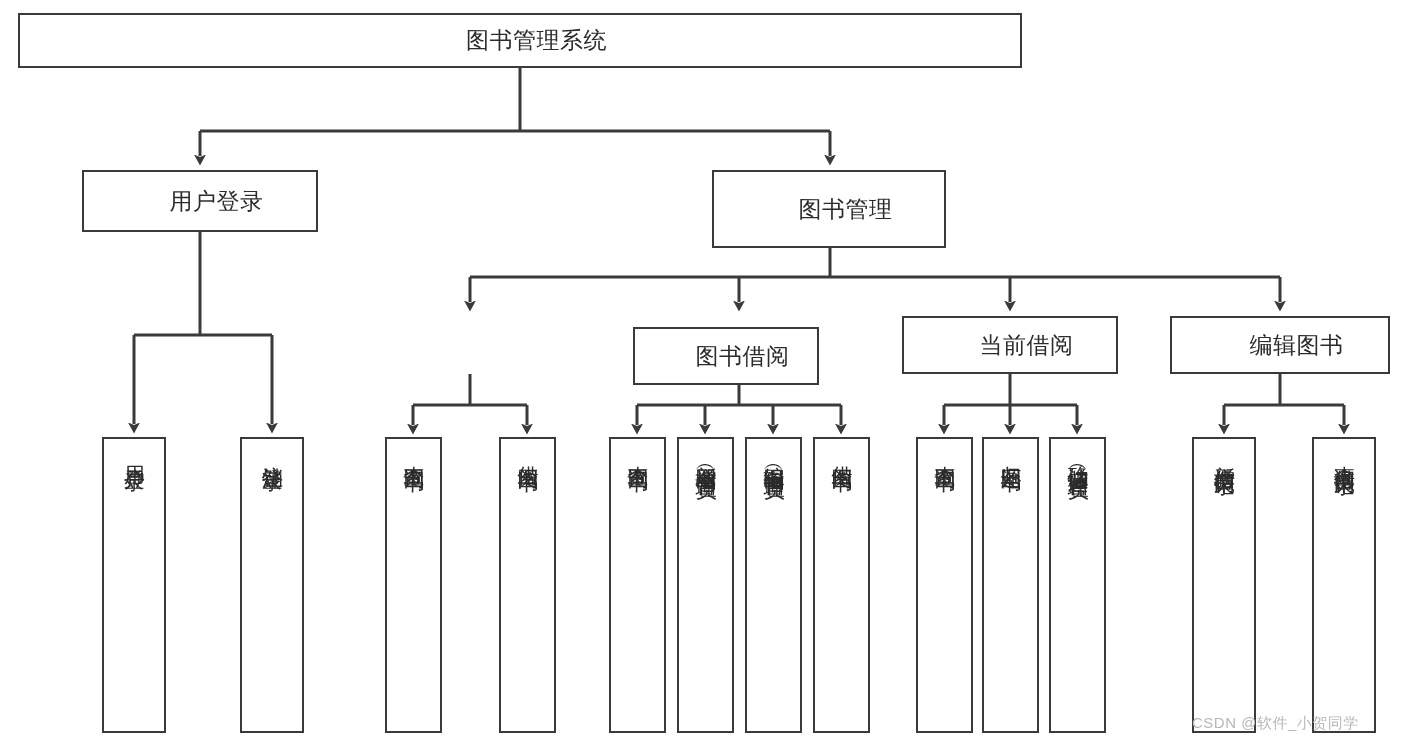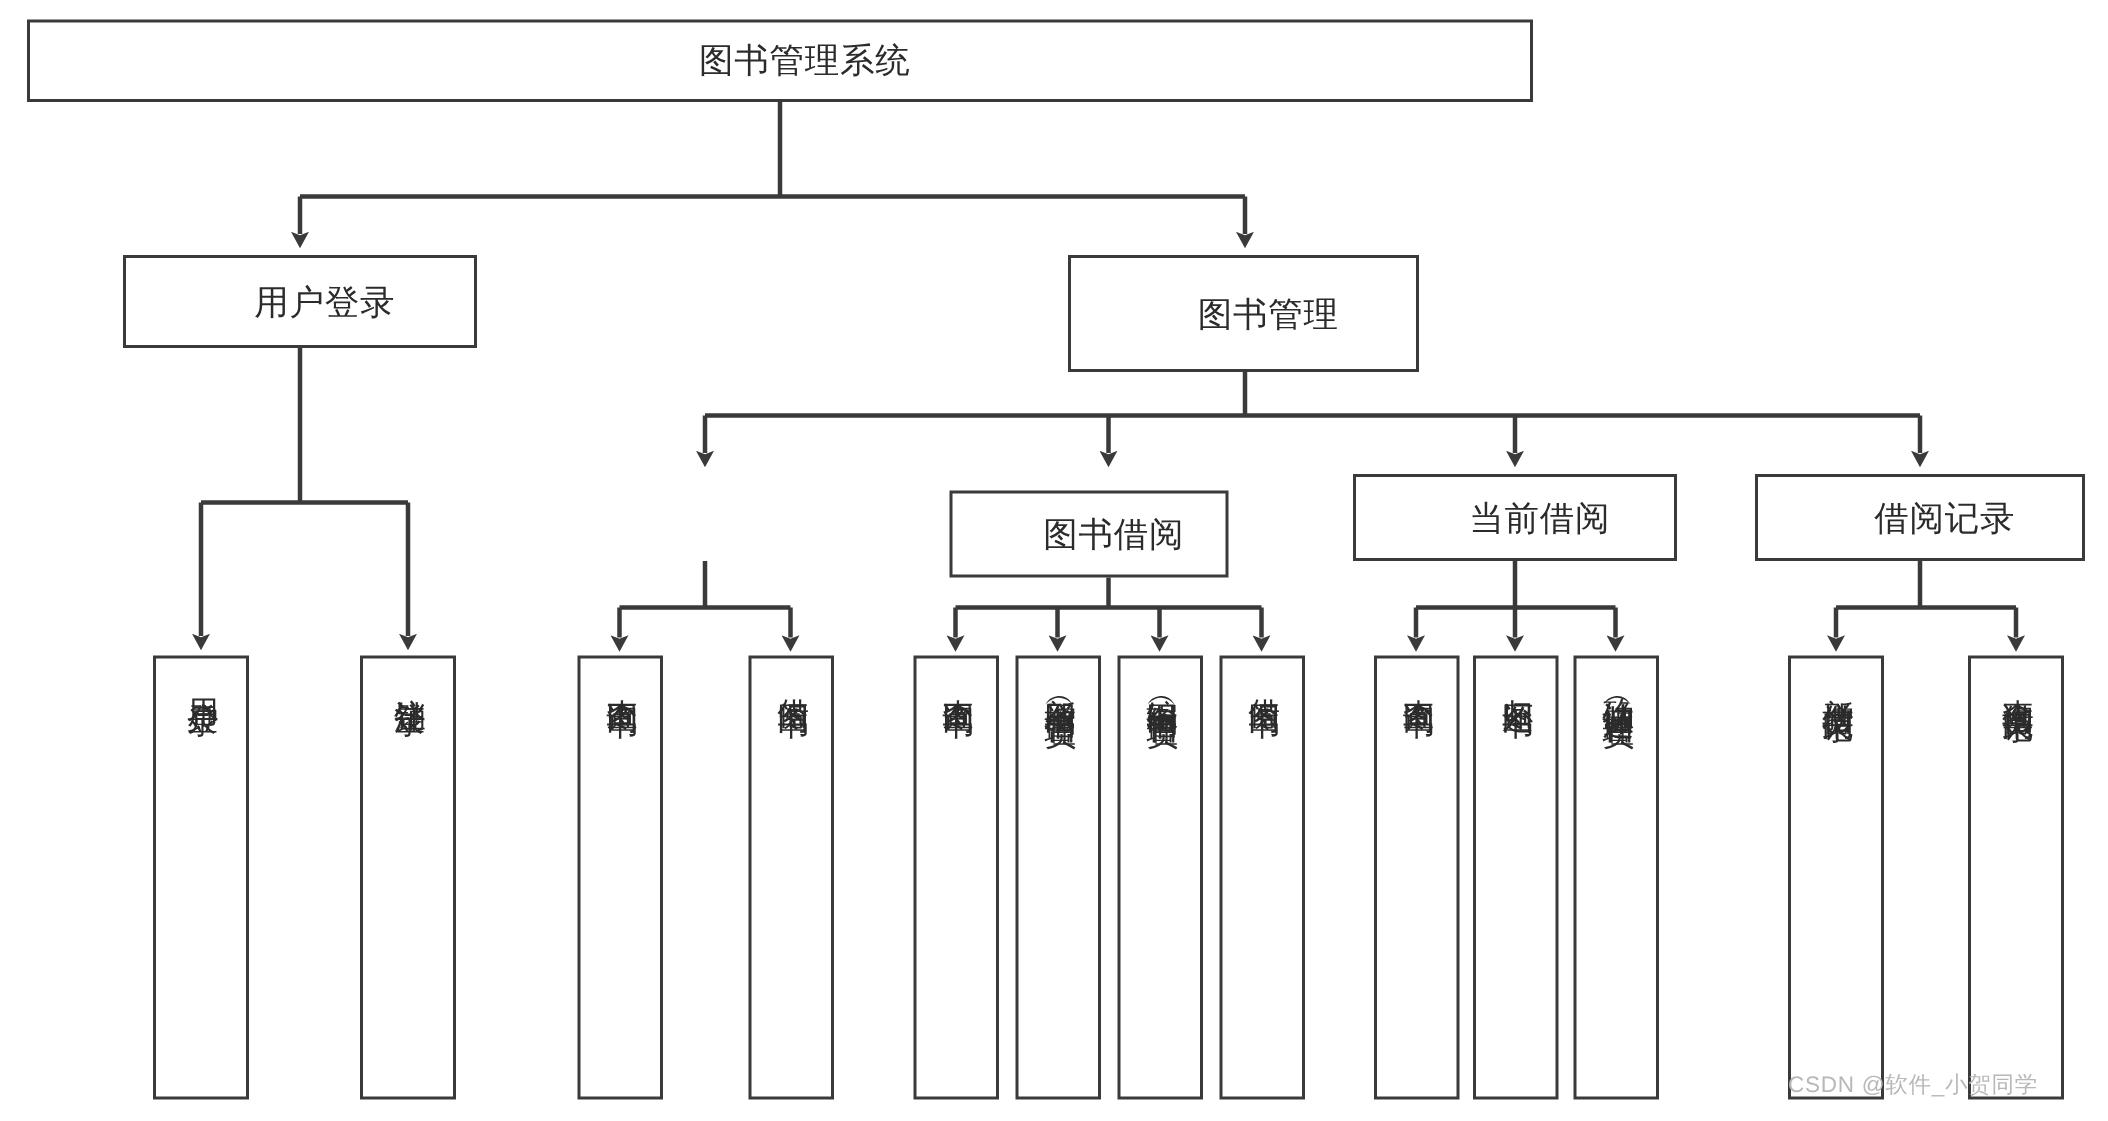--- a/index.html
+++ b/index.html
@@ -132,21 +132,21 @@
     <span class="lbl">图书管理</span>
   </div>
 
   <div class="node h-node" style="left:633px; top:316px; width:186px; height:58px;margin-top:11px;">
     <span class="lbl">图书借阅</span>
   </div>
   <div class="node h-node" style="left:902px; top:316px; width:216px; height:58px;">
     <span class="lbl">当前借阅</span>
   </div>
   <div class="node h-node" style="left:1170px; top:316px; width:220px; height:58px;">
-    <span class="lbl">借阅记录</span>
+    <span class="lbl">编辑图书</span>
   </div>
 
   <div class="node v-node" style="left:102px; top:437px; width:64px; height:296px;">
     <span class="lbl">用户登录</span>
   </div>
   <div class="node v-node" style="left:240px; top:437px; width:64px; height:296px;">
     <span class="lbl">注销登录</span>
   </div>
 
   <div class="node v-node" style="left:385px; top:437px; width:57px; height:296px;">

